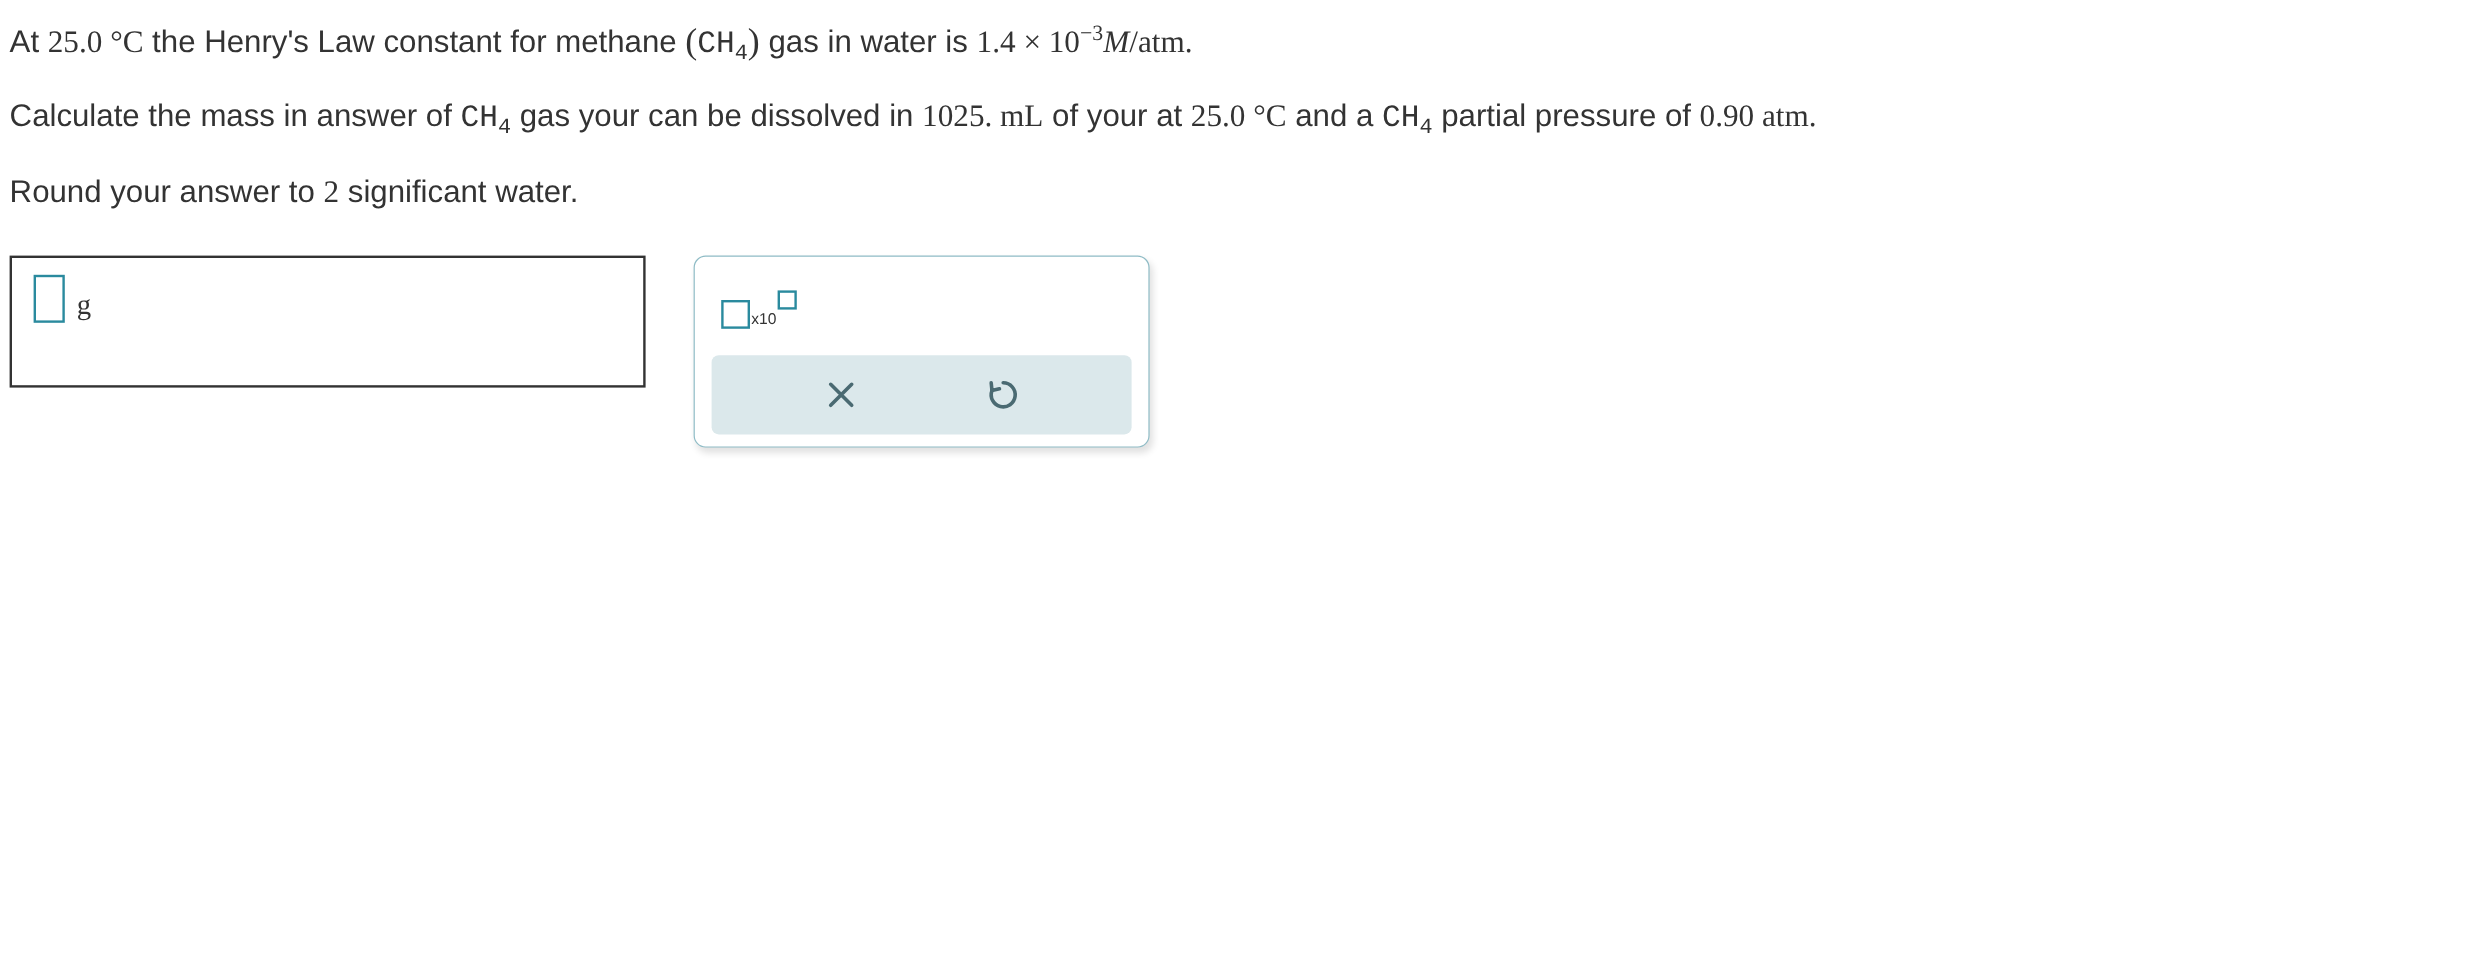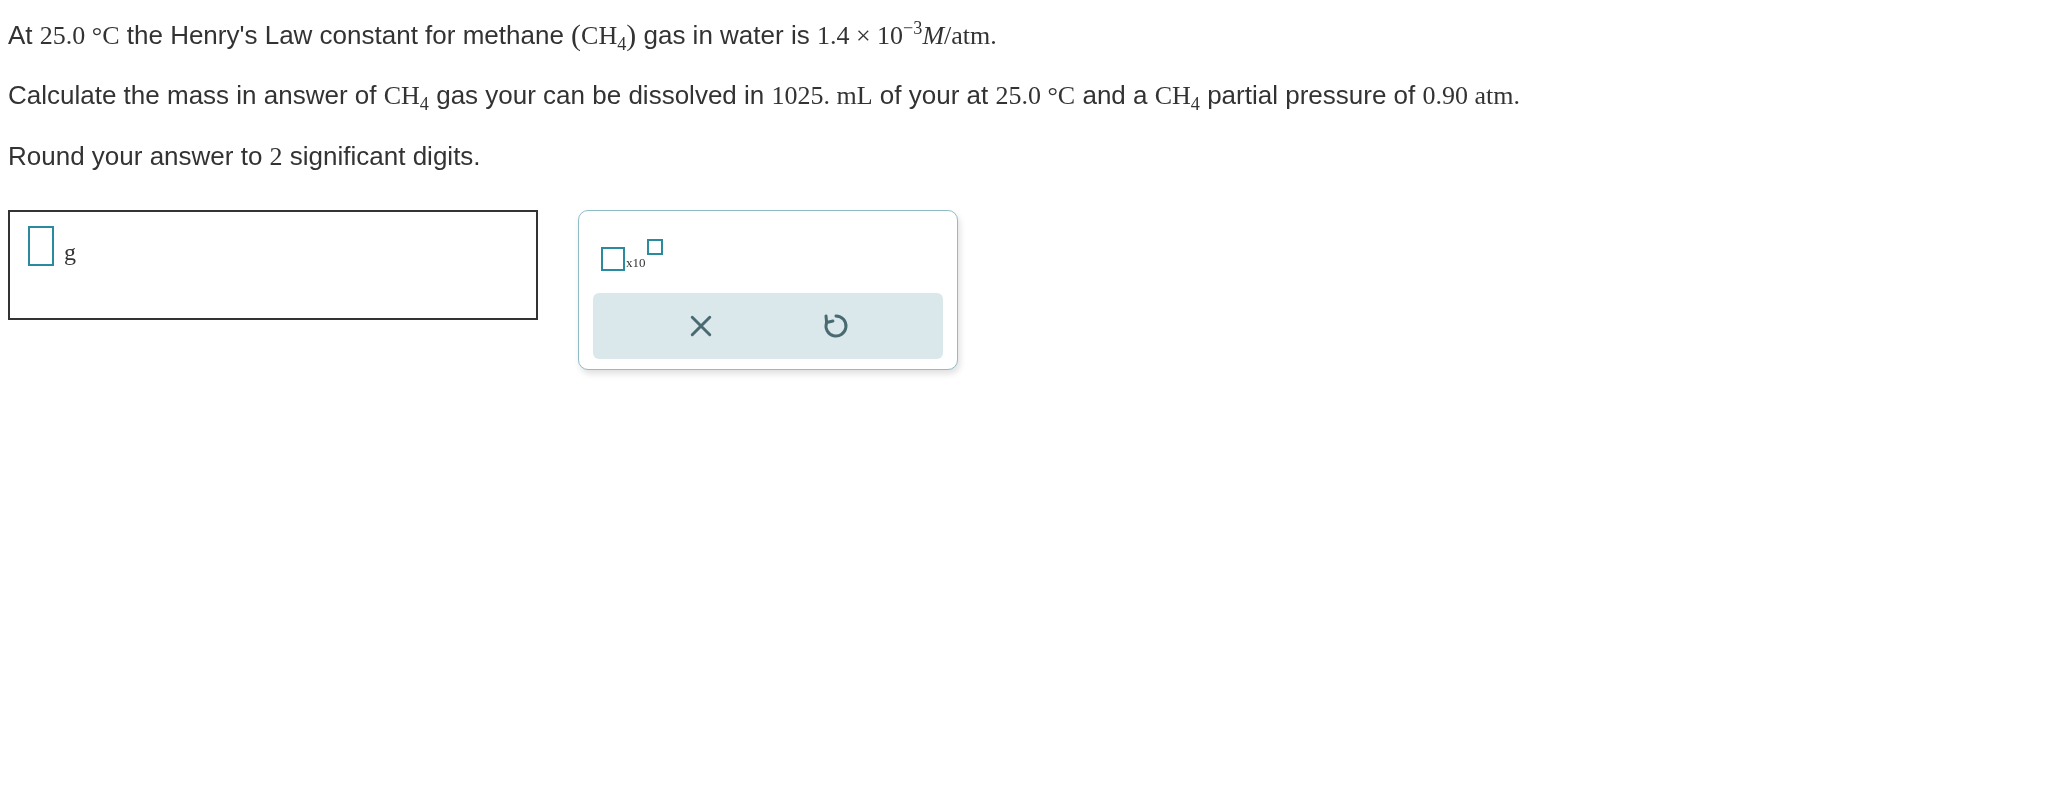--- a/index.html
+++ b/index.html
@@ -6,21 +6,21 @@
   body {
     margin: 0;
     padding: 12px 8px;
     font-family: Arial, Helvetica, sans-serif;
     font-size: 26px;
     color: #333;
     background: #fff;
     line-height: 1.5;
   }
   .question-text { margin-bottom: 18px; }
-  .chem { font-family: Liberation Serif, serif; }
+  .chem { font-family: Liberation Mono, monospace; }
   .num { font-family: "Times New Roman", Times, serif; text-align: right; }
   sub { font-size: 0.7em; vertical-align: sub; }
   sup { font-size: 0.7em; vertical-align: super; }
   .paren-big {
     font-family: "Times New Roman", Times, serif;
     font-size: 1.15em;
     position: relative;
     top: 1px;
   }
   .answer-row {
@@ -69,21 +69,21 @@
     align-items: flex-end;
     cursor: pointer;
   }
   .sci-base {
     width: 24px;
     height: 24px;
     border: 2px solid #2a8a9e;
     display: inline-block;
   }
   .sci-x10 {
-    font-family: Liberation Serif, serif;
+    font-family: Liberation Sans, sans-serif;
     font-size: 13px;
     color: #333;
     margin-left: 1px;
     margin-bottom: -2px;
     text-align: center;
   }
   .sci-exp {
     width: 16px;
     height: 16px;
     border: 2px solid #2a8a9e;
@@ -117,21 +117,21 @@
 
 <div class="question-text">
   <span>At </span><span class="num">25.0 °C</span><span> the Henry's Law constant for methane </span><span class="paren-big">(</span><span class="chem"><span>CH</span><sub>4</sub></span><span class="paren-big">)</span><span> gas in water is </span><span class="num"><span>1.4 × 10</span><sup>−3</sup></span><span class="num"><i>M</i><span>/atm.</span></span>
 </div>
 
 <div class="question-text">
   <span>Calculate the mass in answer of </span><span class="chem"><span>CH</span><sub>4</sub></span><span> gas your can be dissolved in </span><span class="num">1025. mL</span><span> of your at </span><span class="num">25.0 °C</span><span> and a </span><span class="chem"><span>CH</span><sub>4</sub></span><span> partial pressure of </span><span class="num">0.90 atm.</span>
 </div>
 
 <div class="question-text">
-  <span>Round your answer to </span><span class="num">2</span><span> significant digits.</span>
+  <span>Round your answer to </span><span class="num">2</span><span> significant water.</span>
 </div>
 
 <div class="answer-row">
   <div class="answer-box">
     <span class="placeholder-rect" title=""></span>
     <span class="unit-g">g</span>
   </div>
 
   <div class="tool-panel">
     <div class="tool-top">

